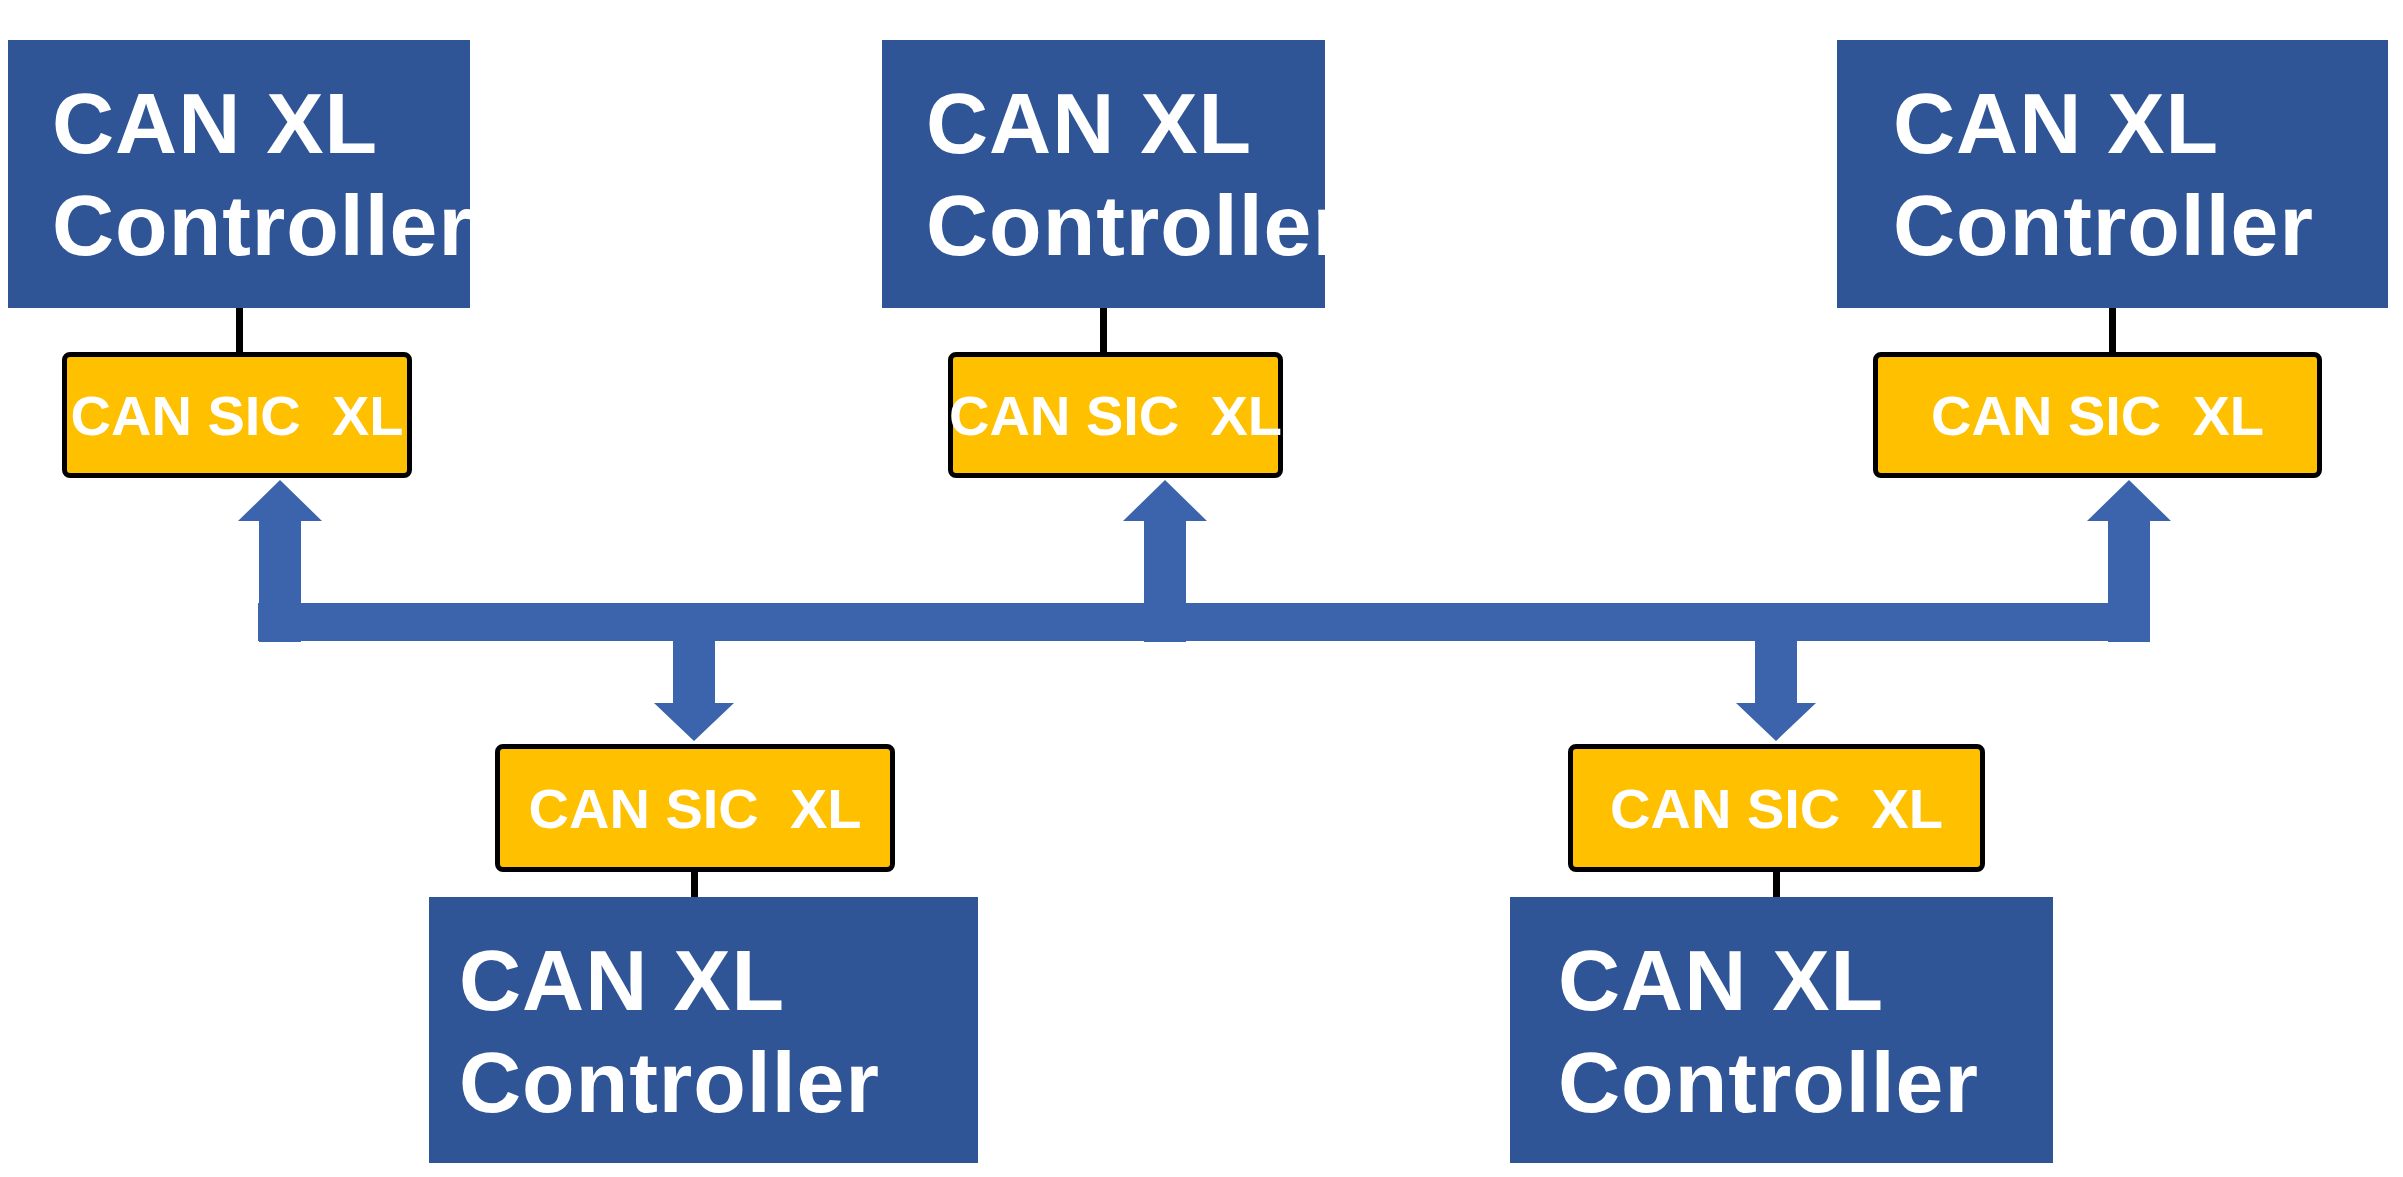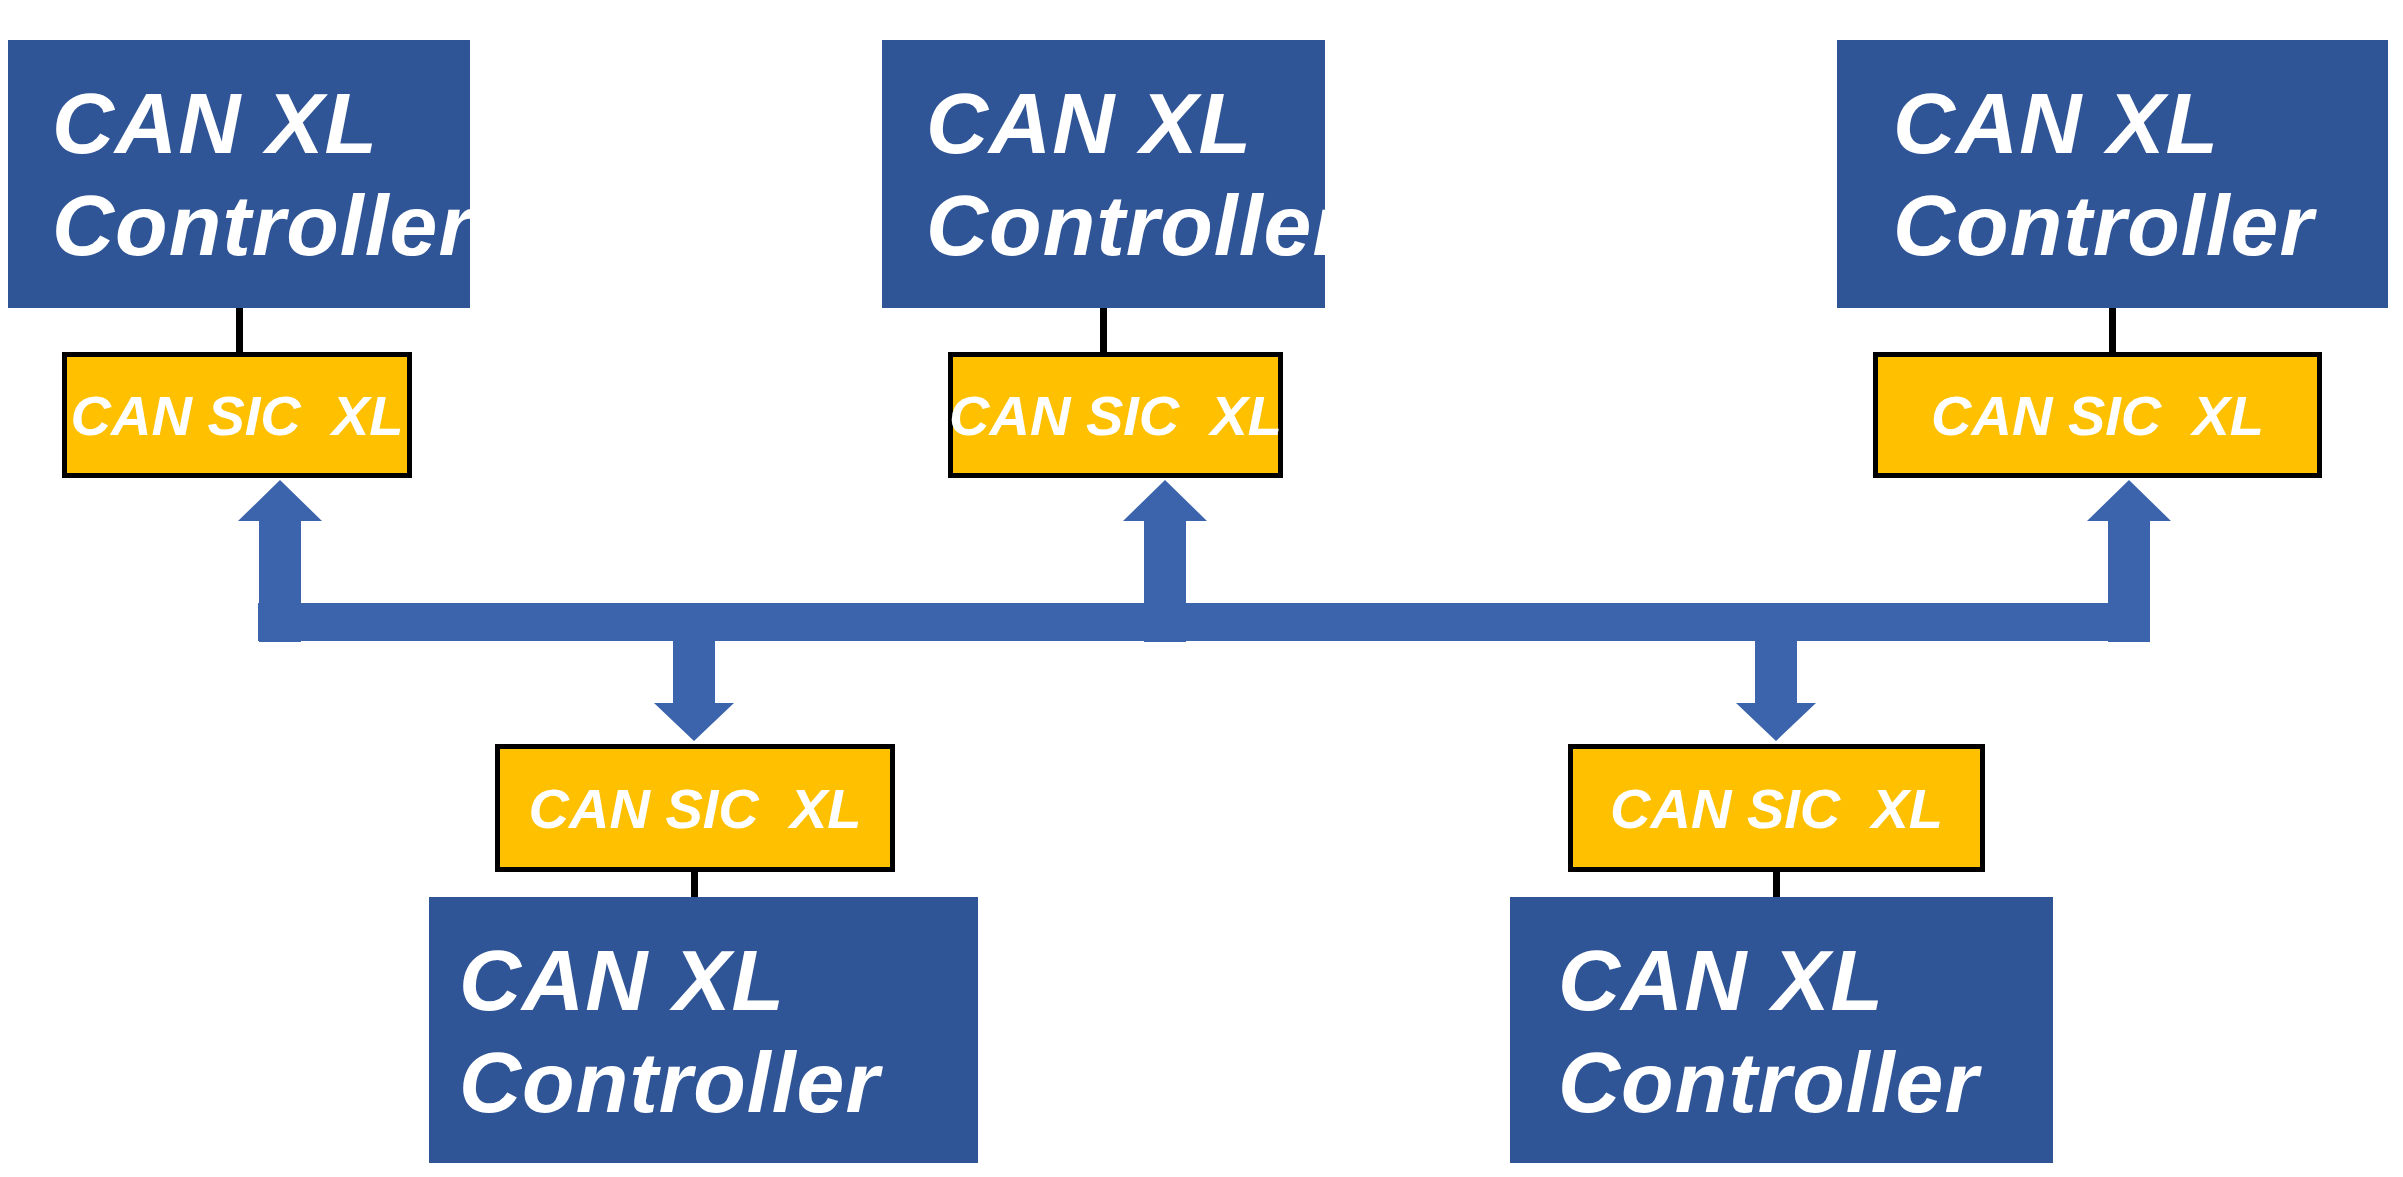--- a/index.html
+++ b/index.html
@@ -5,21 +5,20 @@
 <style>
   html, body { margin: 0; padding: 0; }
   body { font-family: "Liberation Sans", sans-serif; background: var(--background-white, #fff); }
 
   .stage {
     position: relative;
     width: 2403px;
     height: 1177px;
     background: var(--background-white, #ffffff);
     overflow: hidden;
-    font-style: italic;
   }
 
   .bus-svg {
     position: absolute;
     left: 0; top: 0;
     width: 2403px; height: 1177px;
   }
 
   .ctrl {
     position: absolute;
@@ -35,21 +34,21 @@
   #ctrl-tl { left: 8px;    top: 40px;  width: 462px; height: 268px; }
   #ctrl-tc { left: 882px;  top: 40px;  width: 443px; height: 268px; }
   #ctrl-tr { left: 1837px; top: 40px;  width: 551px; height: 268px; padding-left: 56px; }
   #ctrl-bl { left: 429px;  top: 897px; width: 549px; height: 266px; padding-left: 30px; }
   #ctrl-br { left: 1510px; top: 897px; width: 543px; height: 266px; padding-left: 48px; }
 
   .xcvr {
     position: absolute;
     background: var(--transceiver-yellow, #FFC000);
     border: 5px solid var(--line-black, #000000);
-    border-radius: 0;
+    border-radius: 8px;
     box-sizing: border-box;
     color: var(--text-white, #ffffff);
     font-weight: bold;
     font-size: 56px;
     display: flex;
     align-items: center;
     justify-content: center;
     white-space: pre;
   }
   #xcvr-tl { left: 62px;   top: 352px; width: 350px; height: 126px; }

